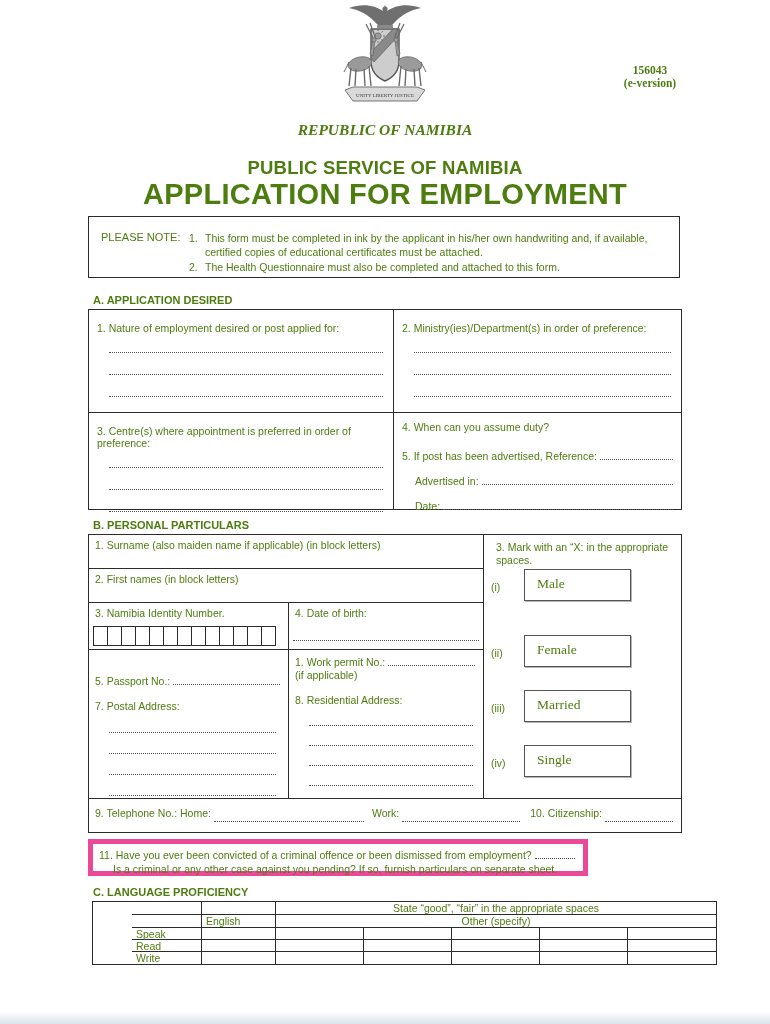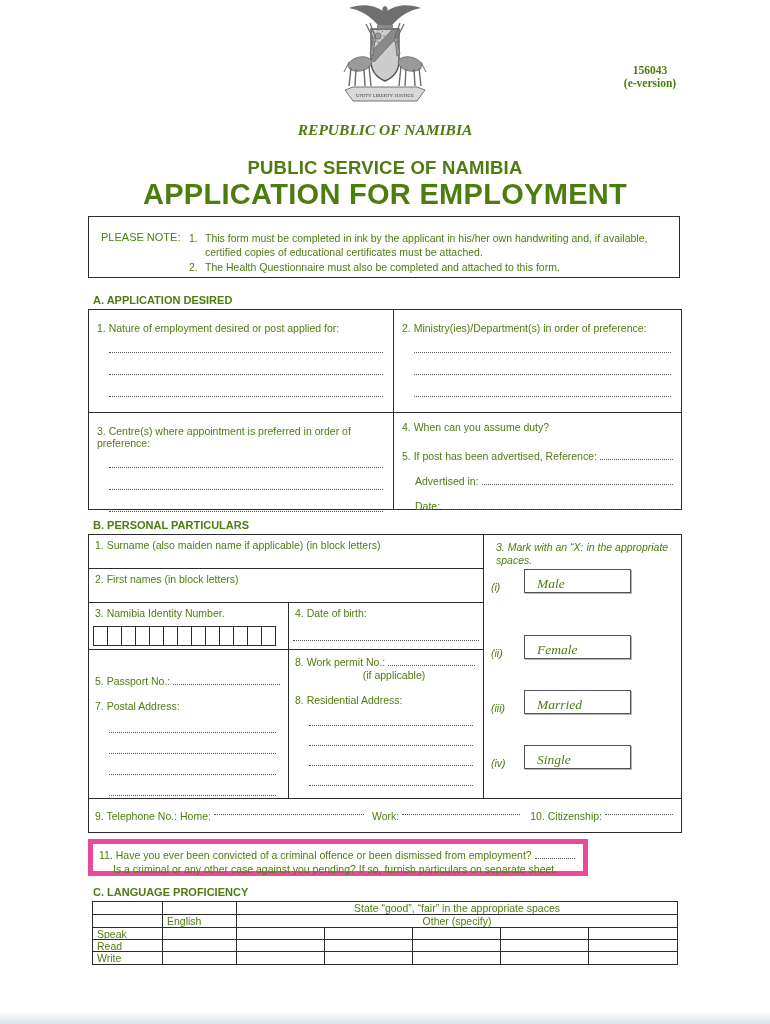--- a/index.html
+++ b/index.html
@@ -59,46 +59,46 @@
   .ta-first { margin-top:17px; margin-left:0; }
   
   .table-b { position:absolute; left:88px; top:534px; width:592px; height:297px; border:1px solid #2b2b2b; }
   .tb-cell { position:absolute; box-sizing:border-box; padding:4px 6px; font-size:10.5px; }
   .b-surname   { left:0; top:0;    width:395px; height:34px; border-right:1px solid #2b2b2b; border-bottom:1px solid #2b2b2b; }
   .b-firstnames{ left:0; top:34px; width:395px; height:34px; border-right:1px solid #2b2b2b; border-bottom:1px solid #2b2b2b; }
   .b-id        { left:0; top:68px; width:200px; height:47px; border-right:1px solid #2b2b2b; border-bottom:1px solid #2b2b2b; }
   .b-dob       { left:200px; top:68px; width:195px; height:47px; border-right:1px solid #2b2b2b; border-bottom:1px solid #2b2b2b; }
   .b-left-lower{ left:0; top:115px; width:200px; height:148px; border-right:1px solid #2b2b2b; }
   .b-mid-lower { left:200px; top:115px; width:195px; height:148px; border-right:1px solid #2b2b2b; }
-  .b-right-col { left:395px; top:0; width:197px; height:263px;font-style:italic; }
-  .b-row9      { left:0; top:263px; width:592px; height:34px; border-top:1px solid #2b2b2b; display:flex; align-items:center; padding:0 6px; }
+  .b-right-col { left:395px; top:0; width:197px; height:263px; }
+  .b-row9      { left:0; top:263px; width:592px; height:34px; border-top:1px solid #2b2b2b; display:flex; padding:8px 6px; }
   .idrow { position:absolute; left:4px; bottom:3px; display:flex; }
   .idbox { width:13px; height:18px; border:1px solid #2b2b2b; margin-right:-1px; background:#fff; }
   .dob-line { position:absolute; left:4px; right:4px; bottom:8px; }
   .addr-label { margin-top:13px; }
   .addr-lines .dotline { margin:20px 6px 0 14px; }
   .b-mid-lower .addr-lines .dotline { margin:19px 4px 0 14px; }
-  .if-applicable { margin-left:16px; margin-top:1px;text-align:center; }
+  .if-applicable { margin-top:1px; }
   .mark-text { padding:2px 4px 0 6px; line-height:13px; }
   .mark-option { position:absolute; left:0; width:100%; }
   .mark-index { position:absolute; left:7px; top:12px; font-size:10.5px; }
   .markbox {
-    position:absolute; left:40px; top:0; width:107px; height:24px;
+    position:absolute; left:40px; top:0; width:107px; height:32px;
     border:1.5px solid #555; box-shadow:1px 1px 0 #b5b5b5; background:#fff;
     font-family:"Liberation Serif", serif; font-size:13.5px; padding:6px 0 0 12px; box-sizing:border-box;
   }
   .row11-box { position:absolute; left:88px; top:839px; width:500px; height:37px; border:5px solid #ec4899; box-sizing:border-box; padding:5px 6px 8px 6px; }
   .row11-box .l2 { margin-left:14px; margin-top:2px; }
   
   .lang-table {
     position:absolute; left:92px; top:901px; width:584px;
     border:1px solid #2b2b2b;
     display:grid; grid-template-columns:70px 74px 88px 88px 88px 88px 88px;
     grid-template-rows:13px 13px 12px 12px 12px;
-    font-size:10.5px; line-height:12px;
+    font-size:10.5px; line-height:12px;padding-left:39px;
   }
   .lc { border-right:1px solid #2b2b2b; border-bottom:1px solid #2b2b2b; box-sizing:border-box; }
   .lc.noR { border-right:none; }
   .lc.noB { border-bottom:none; }
   .lc.span5 { grid-column:span 5; text-align:center; }
   .lc.lbl { padding-left:4px; }
   
   .bottom-fade { position:absolute; left:0; bottom:0; width:100%; height:13px;
     background:linear-gradient(#ffffff, #dde4ec); }
 </style>
@@ -246,21 +246,21 @@
       <div class="addr-lines">
         <div class="dotline"></div>
         <div class="dotline"></div>
         <div class="dotline"></div>
         <div class="dotline"></div>
       </div>
     </div>
 
     <div class="tb-cell b-mid-lower">
       <div class="inline-row" style="margin-top:2px;">
-        <span>8.  Work permit No.:</span>
+        <span>1.  Work permit No.:</span>
         <span class="dotfill flexfill"></span>
       </div>
       <div class="q if-applicable">(if applicable)</div>
       <div class="q addr-label">8.  Residential Address:</div>
       <div class="addr-lines">
         <div class="dotline"></div>
         <div class="dotline"></div>
         <div class="dotline"></div>
         <div class="dotline"></div>
       </div>

